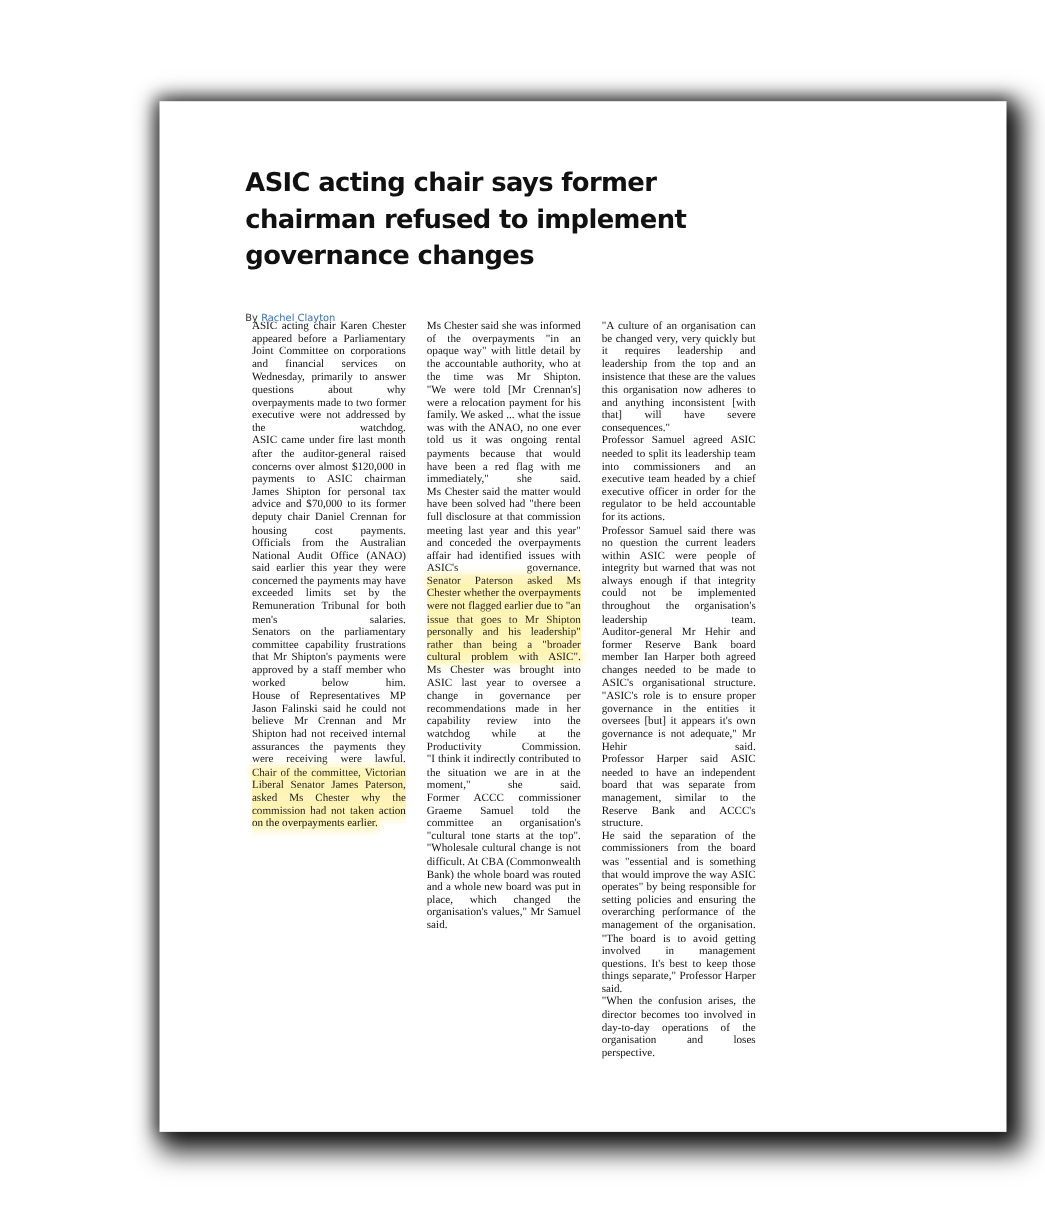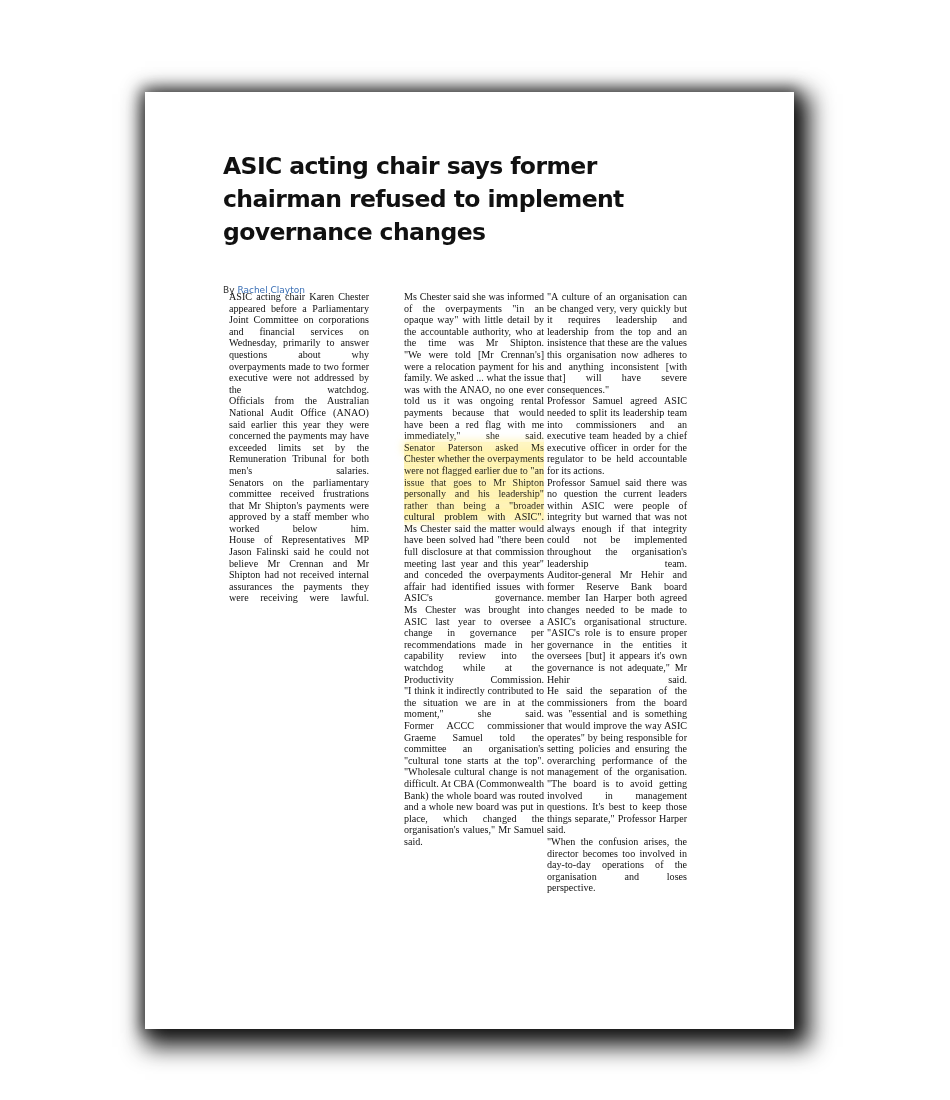--- a/index.html
+++ b/index.html
@@ -1,41 +1,41 @@
 <!DOCTYPE html>
 <html><head>
   <meta charset="utf-8">
   <style>
     html, body { margin: 0; padding: 0; }
     body {
       width: 950px; height: 1100px; background: #ffffff; position: relative; overflow: hidden;
     }
     .page {
-      position: absolute; left: 145px; top: 92px; width: 649px; height: 937px;
+      position: absolute; left: 145px; top: 92px; width: 770px; height: 937px;
       background: #ffffff;
       box-shadow: 8px 10px 22px 8px rgba(0,0,0,0.85), 0 0 14px 4px rgba(0,0,0,0.55);
     }
     .headline {
       position: absolute; left: 78px; top: 58px; width: 480px;
       font-family: "DejaVu Sans", sans-serif; font-weight: bold;
       font-size: 23.5px; line-height: 33px; color: #111111; letter-spacing: -0.6px;
       margin: 0;
     }
     .byline {
       position: absolute; left: 78px; top: 169px;
       font-family: "DejaVu Sans", sans-serif; font-size: 9px; color: #333333; margin-top: 24px;
     }
     .byline .author { color: #3a6fb5; }
     .col {
       position: absolute; top: 199px; width: 140px;
       font-family: "Liberation Serif", serif; font-size: 10.1px; line-height: 11.6px;
       color: #111111; text-align: justify; text-align-last: justify;
     }
     .col1 { left: 84px; }
-    .col2 { left: 243px; margin-left: 16px; }
+    .col2 { left: 243px; }
     .col3 { left: 402px; }
     .col p { margin: 0; }
     .col .last { text-align-last: left; }
     .hl {
       background: rgba(255, 236, 120, 0.45);
       box-shadow: 0 0 6px 3px rgba(255, 236, 120, 0.35);
       border-radius: 4px;
     }
   </style>
 </head>
@@ -43,39 +43,42 @@
 
 <div class="page">
   <h1 class="headline">ASIC acting chair says former chairman refused to implement governance changes</h1>
   <div class="byline">
     <span>By</span>
     <span class="author">Rachel Clayton</span>
   </div>
 
   <div class="col col1">
     <p>ASIC acting chair Karen Chester appeared before a Parliamentary Joint Committee on corporations and financial services on Wednesday, primarily to answer questions about why overpayments made to two former executive were not addressed by the watchdog.</p>
+    <p>ASIC came under fire last month after the auditor-general raised concerns over almost $120,000 in payments to ASIC chairman James Shipton for personal tax advice and $70,000 to its former deputy chair Daniel Crennan for housing cost payments.</p>
     <p>Officials from the Australian National Audit Office (ANAO) said earlier this year they were concerned the payments may have exceeded limits set by the Remuneration Tribunal for both men's salaries.</p>
-    <p>Senators on the parliamentary committee received frustrations that Mr Shipton's payments were approved by a staff member who worked below him.</p>
+    <p>Senators on the parliamentary committee capability frustrations that Mr Shipton's payments were approved by a staff member who worked below him.</p>
     <p>House of Representatives MP Jason Falinski said he could not believe Mr Crennan and Mr Shipton had not received internal assurances the payments they were receiving were lawful.</p>
+    <p class="last"><span class="hl">Chair of the committee, Victorian Liberal Senator James Paterson, asked Ms Chester why the commission had not taken action on the overpayments earlier.</span></p>
   </div>
 
   <div class="col col2">
     <p>Ms Chester said she was informed of the overpayments "in an opaque way" with little detail by the accountable authority, who at the time was Mr Shipton.</p>
     <p>"We were told [Mr Crennan's] were a relocation payment for his family. We asked ... what the issue was with the ANAO, no one ever told us it was ongoing rental payments because that would have been a red flag with me immediately," she said.</p>
+    <p>Ms Chester said the matter would have been solved had "there been full disclosure at that commission meeting last year and this year" and conceded the overpayments affair had identified issues with ASIC's governance.</p>
     <p><span class="hl">Senator Paterson asked Ms Chester whether the overpayments were not flagged earlier due to "an issue that goes to Mr Shipton personally and his leadership" rather than being a "broader cultural problem with ASIC".</span></p>
-    <p>Ms Chester said the matter would have been solved had "there been full disclosure at that commission meeting last year and this year" and conceded the overpayments affair had identified issues with ASIC's governance.</p>
     <p>Ms Chester was brought into ASIC last year to oversee a change in governance per recommendations made in her capability review into the watchdog while at the Productivity Commission.</p>
     <p>"I think it indirectly contributed to the situation we are in at the moment," she said.</p>
     <p>Former ACCC commissioner Graeme Samuel told the committee an organisation's "cultural tone starts at the top".</p>
     <p>"Wholesale cultural change is not difficult. At CBA (Commonwealth Bank) the whole board was routed and a whole new board was put in place, which changed the organisation's values," Mr Samuel said.</p>
   </div>
 
   <div class="col col3">
     <p class="last">"A culture of an organisation can be changed very, very quickly but it requires leadership and leadership from the top and an insistence that these are the values this organisation now adheres to and anything inconsistent [with that] will have severe consequences."</p>
     <p class="last">Professor Samuel agreed ASIC needed to split its leadership team into commissioners and an executive team headed by a chief executive officer in order for the regulator to be held accountable for its actions.</p>
     <p>Professor Samuel said there was no question the current leaders within ASIC were people of integrity but warned that was not always enough if that integrity could not be implemented throughout the organisation's leadership team.</p>
     <p>Auditor-general Mr Hehir and former Reserve Bank board member Ian Harper both agreed changes needed to be made to ASIC's organisational structure.</p>
     <p>"ASIC's role is to ensure proper governance in the entities it oversees [but] it appears it's own governance is not adequate," Mr Hehir said.</p>
+    <p class="last">Professor Harper said ASIC needed to have an independent board that was separate from management, similar to the Reserve Bank and ACCC's structure.</p>
     <p>He said the separation of the commissioners from the board was "essential and is something that would improve the way ASIC operates" by being responsible for setting policies and ensuring the overarching performance of the management of the organisation.</p>
     <p class="last">"The board is to avoid getting involved in management questions. It's best to keep those things separate," Professor Harper said.</p>
     <p>"When the confusion arises, the director becomes too involved in day-to-day operations of the organisation and loses perspective.</p>
   </div>
 </div>
 
 </body></html>

